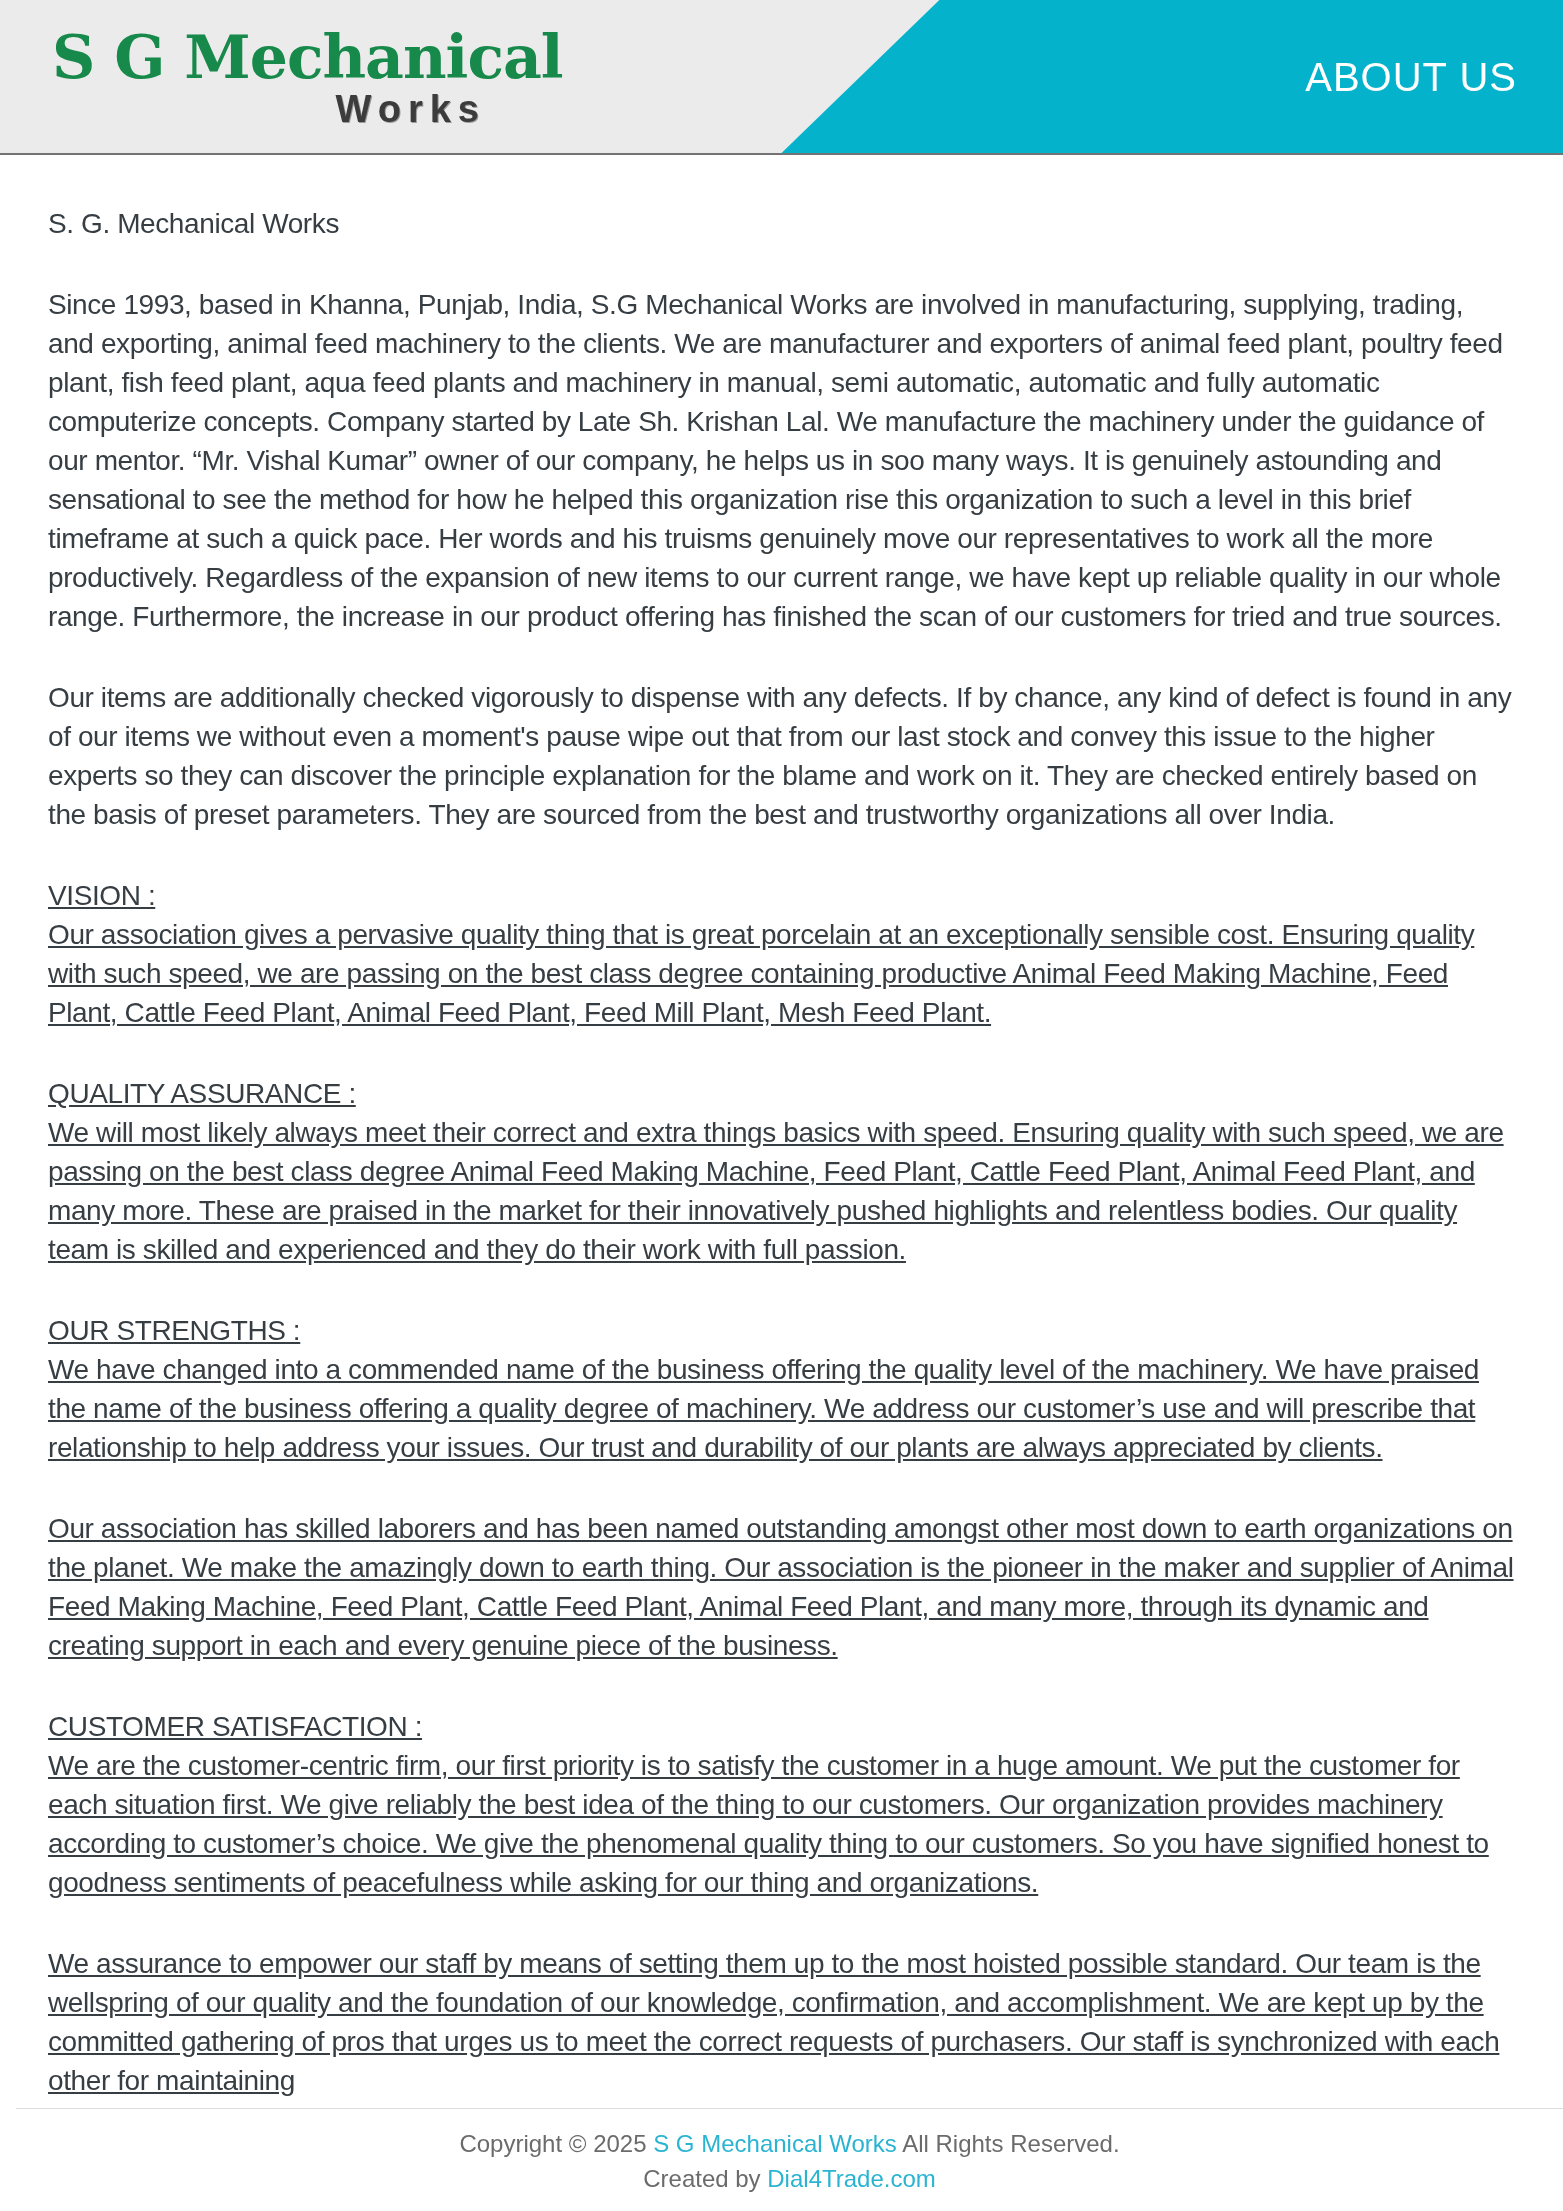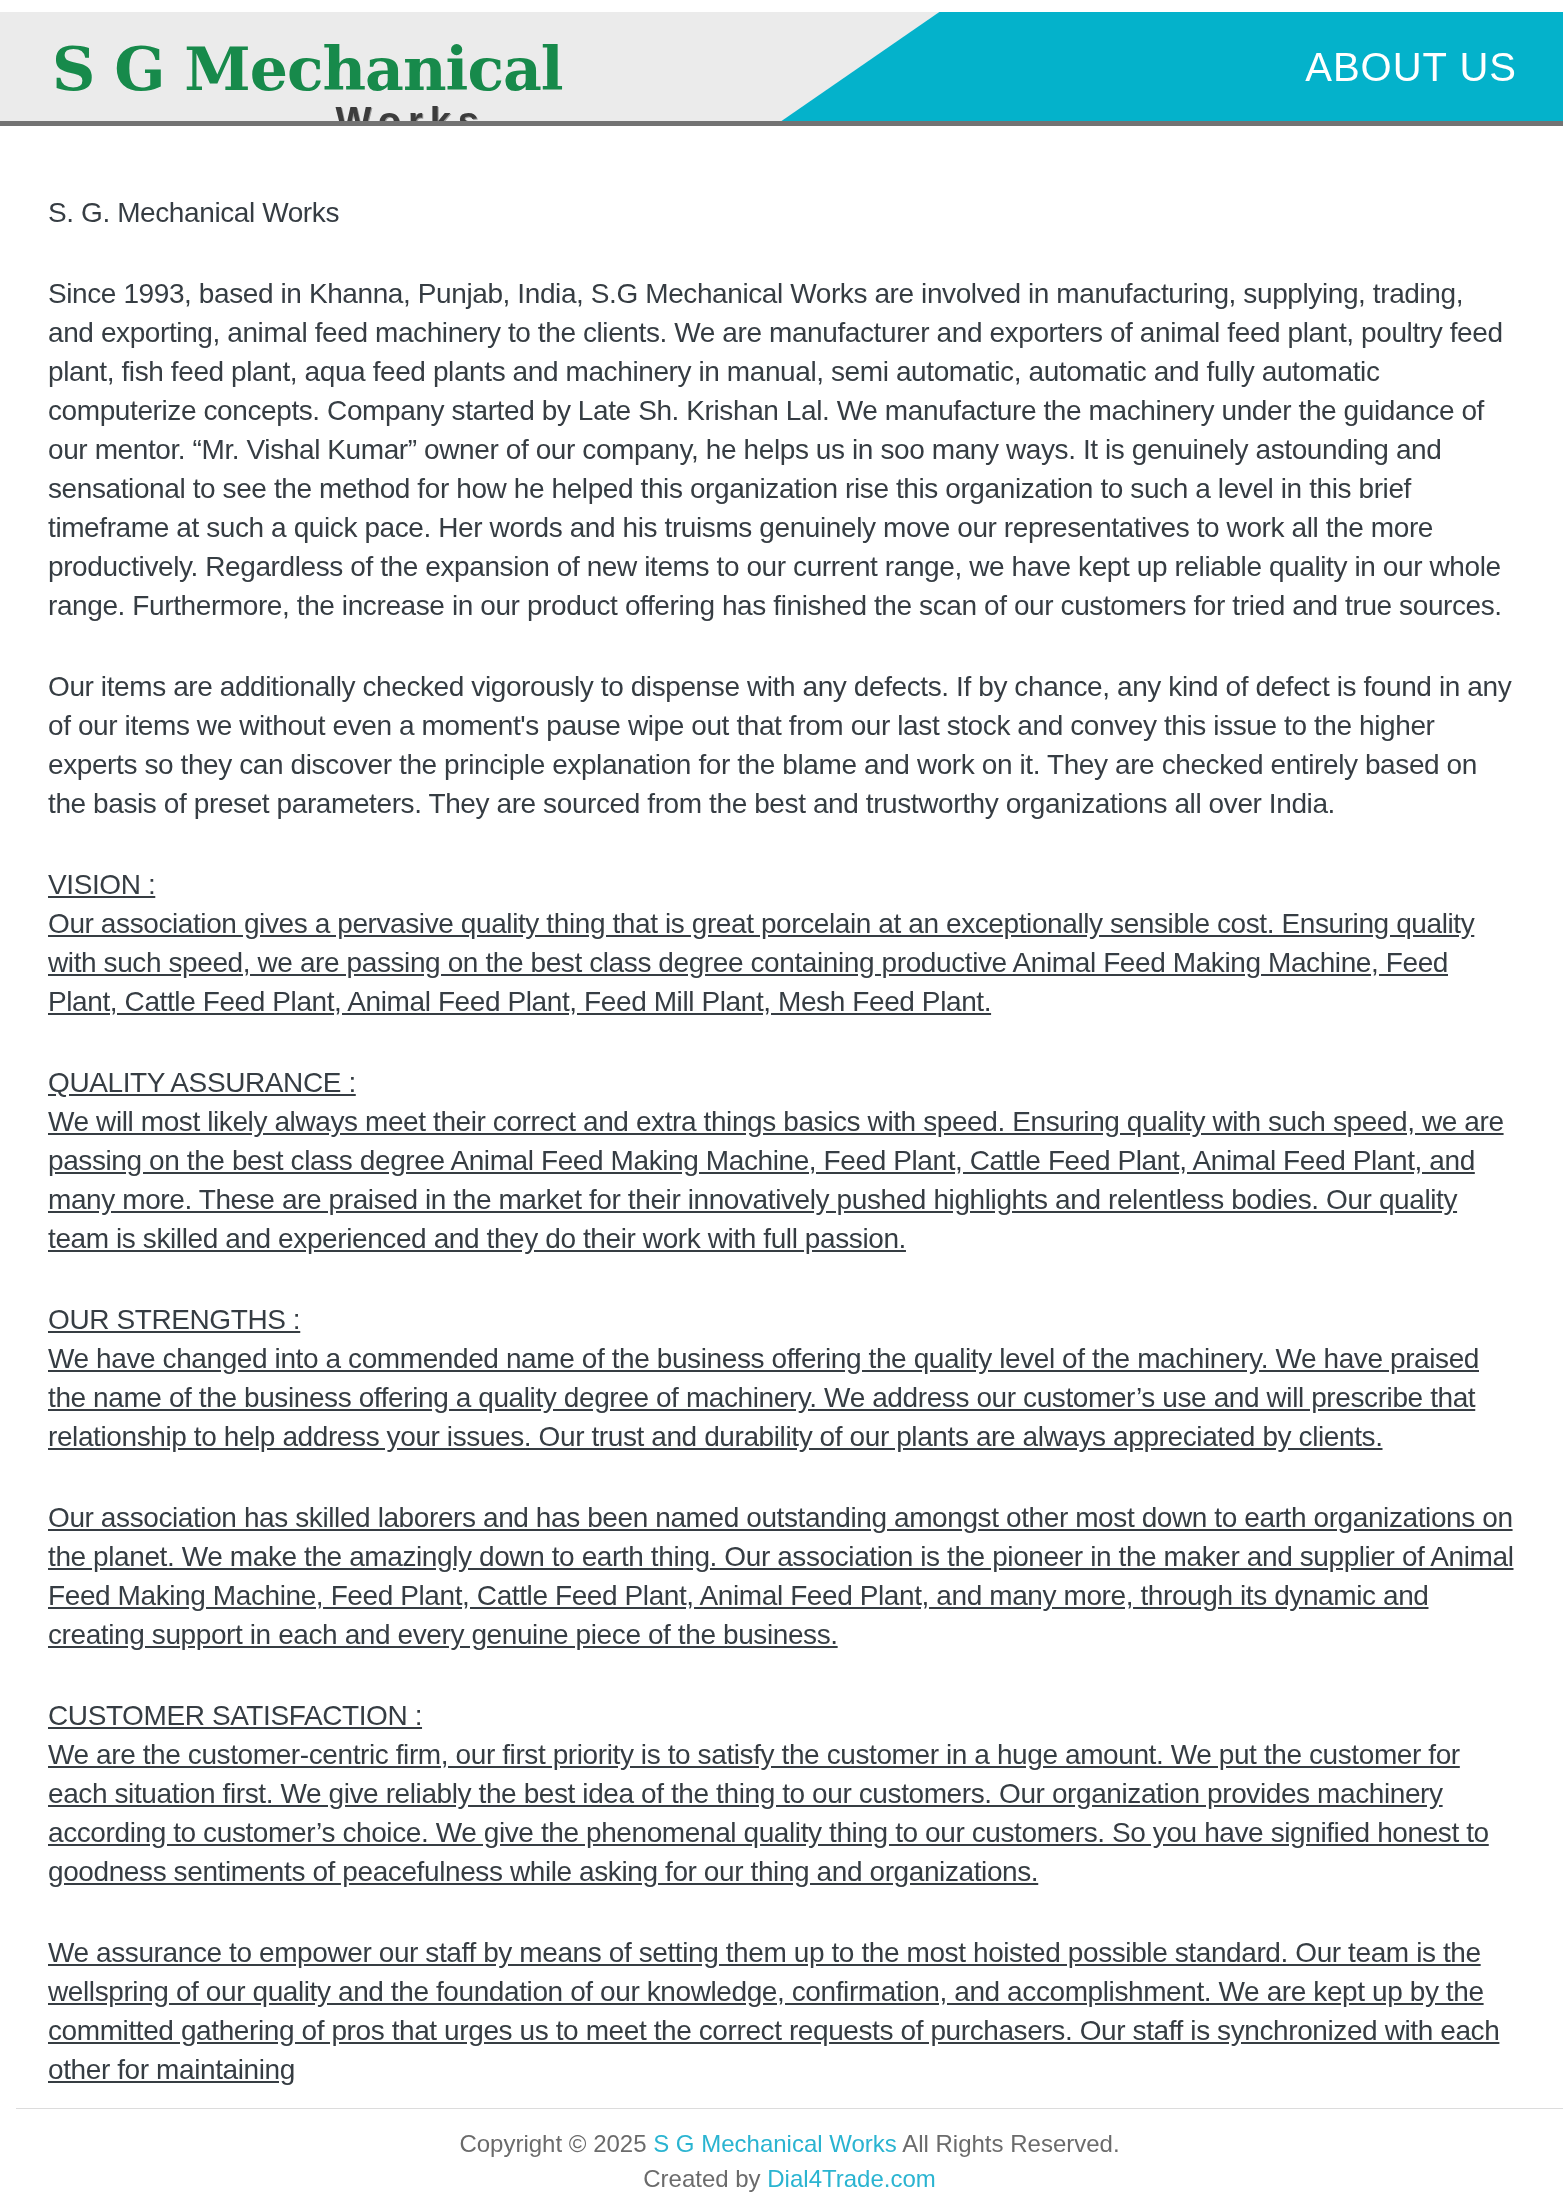--- a/index.html
+++ b/index.html
@@ -10,25 +10,24 @@
     height: 2211px;
     margin: 0 auto;
     background: #ffffff;
     overflow: hidden;
     font-family: "Liberation Sans", sans-serif;
     color: #363d43;
   }
   
   .header {
     position: relative;
-    height: 114px;
+    height: 155px;
     background: #ebebeb;
-    border-bottom: 5px solid #737373;
+    border-bottom: 2px solid #737373;
     overflow: hidden;
-    margin-top: 12px;
   }
   .header-teal {
     position: absolute;
     inset: 0;
     background: #04b2cb;
     clip-path: polygon(60.1% 0, 100% 0, 100% 100%, 50% 100%);
   }
   .logo {
     position: absolute;
     left: 52px;
@@ -62,21 +61,21 @@
     top: 50%;
     transform: translateY(-50%);
     color: #ffffff;
     font-size: 40px;
     font-weight: 400;
     letter-spacing: 1px;
     white-space: nowrap;
   }
   
   .main {
-    padding: 67px 48px 0 48px;
+    padding: 49px 48px 0 48px;
     font-size: 28px;
     line-height: 39px;
     letter-spacing: -0.4px;
   }
   .intro-title { margin-bottom: 42px; }
   .para { margin-bottom: 42px; }
   .section { margin-bottom: 42px; text-decoration: underline; }
   .section-heading { }
   .section-body { }
   

